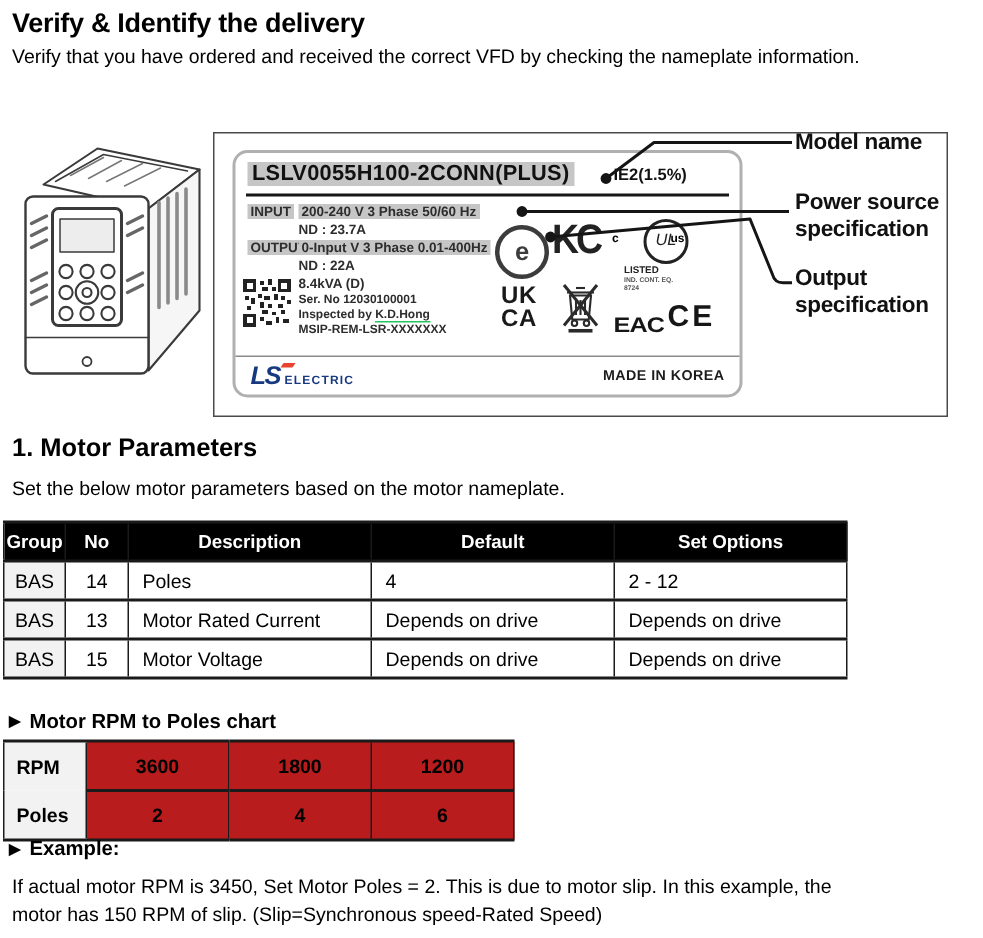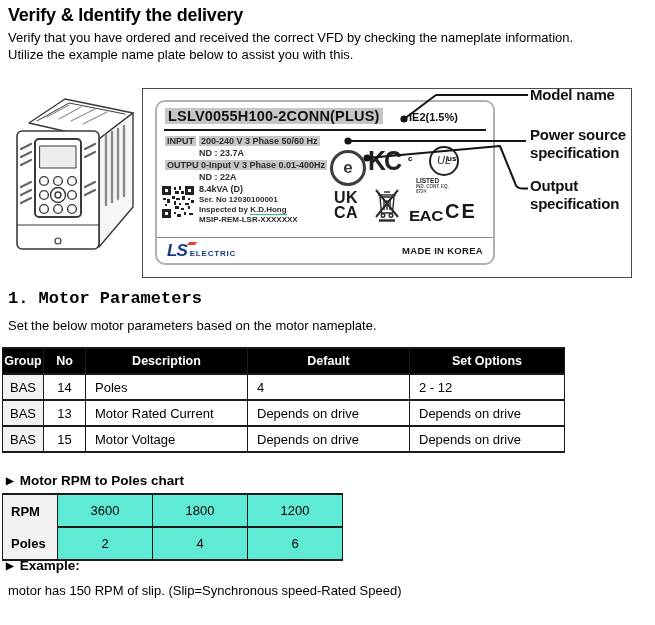--- a/index.html
+++ b/index.html
@@ -7,21 +7,21 @@
     width:655px; height:625px; position:relative; overflow:hidden;
     background:#ffffff; color:#000;
     font-family:"Liberation Sans", sans-serif;
     -webkit-font-smoothing:antialiased;
   }
   .abs { position:absolute; }
 
   
   .page-title { left:8px; top:5px; font-size:18px; font-weight:bold; letter-spacing:-0.2px; }
   .intro { left:8px; top:29px; font-size:13px; line-height:17px; }
-  .sec-heading { left:8px; top:289px; font-size:17px; font-weight:bold;font-family:Liberation Mono, monospace; }
+  .sec-heading { left:8px; top:289px; font-size:17px; font-weight:bold; }
   .sec-sub { left:8px; top:318px; font-size:13px; }
   .mini-heading { font-size:13.5px; font-weight:bold; }
   .bullet { font-size:10px; margin-right:6px; position:relative; top:-1px; }
   .example-text { left:8px; top:581px; font-size:13px; line-height:19px; }
 
   
   .fig-frame { left:142px; top:88px; width:488px; height:188px; border:1px solid #4a4a4a; background:#fff; }
   .vfd { left:7px; top:89px; }
   .callout { font-size:15px; font-weight:bold; line-height:18px; color:#111; letter-spacing:-0.2px; }
   .co-model  { left:530px; top:86px; }
@@ -77,36 +77,35 @@
     border-left:1px solid #1a1a1a; border-right:1px solid #1a1a1a;
     border-top:2px solid #1a1a1a; border-bottom:2px solid #1a1a1a;
     vertical-align:middle;
   }
   .param-table td.c { text-align:center; }
   .param-table td.l { text-align:left; padding-left:9px; }
   .param-table td.grp { background:#f2f2f2; text-align:center; }
 
   .rpm-heading { left:6px; top:473px; }
   .rpm-table { left:2px; top:493px; width:340px; font-size:13px; }
-  .rpm-table td { height:29px; background:#5eead4; vertical-align:middle;
+  .rpm-table td { height:29px; background:#b91c1c; vertical-align:middle;
     border-left:1px solid #1a1a1a; border-right:1px solid #1a1a1a;
-    border-top:2px solid #1a1a1a; border-bottom:2px solid #1a1a1a; }
+    border-top:2px solid #1a1a1a; border-bottom:2px solid #1a1a1a;font-weight:bold; }
   .rpm-table td.lbl { background:#f2f2f2; font-weight:bold; text-align:left; padding-left:8px; }
   .rpm-table td.val { text-align:center; }
   .rpm-table td.lbl-top { border-bottom:none; }
   .rpm-table td.lbl-bot { border-top:none; }
   .example-heading { left:6px; top:558px; }
 </style>
 </head>
 <body>
 
 <div class="abs page-title">Verify &amp; Identify the delivery</div>
 <div class="abs intro">
   <div>Verify that you have ordered and received the correct VFD by checking the nameplate information.</div>
-  <div>Utilize the example name plate below to assist you with this.</div>
 </div>
 
 <div class="abs fig-frame"></div>
 
 <svg class="abs vfd" width="134" height="170" viewBox="0 0 134 170">
   <g fill="none" stroke="#3a3a3a" stroke-width="1.4" stroke-linejoin="round" stroke-linecap="round">
     <polygon points="22,34 58,10 126,24 92,50" fill="#ffffff"></polygon>
     <polyline points="30,32 62,14 118,25" stroke-width="1"></polyline>
     <path d="M40,28 l22,-12 M52,30 l22,-12 M64,32 l24,-12 M76,35 l24,-12" stroke="#777" stroke-width="1"></path>
     <polygon points="92,50 126,24 126,118 92,158" fill="#f6f6f6"></polygon>
@@ -302,14 +301,15 @@
     <td class="val">4</td>
     <td class="val">6</td>
   </tr>
 </tbody>
   </table>
 
 <div class="abs mini-heading example-heading">
   <span class="bullet">▶</span><span>Example:</span>
 </div>
 <div class="abs example-text">
+  <div>If actual motor RPM is 3450, Set Motor Poles = 2. This is due to motor slip. In this example, the</div>
   <div>motor has 150 RPM of slip. (Slip=Synchronous speed-Rated Speed)</div>
 </div>
 
 </body></html>

